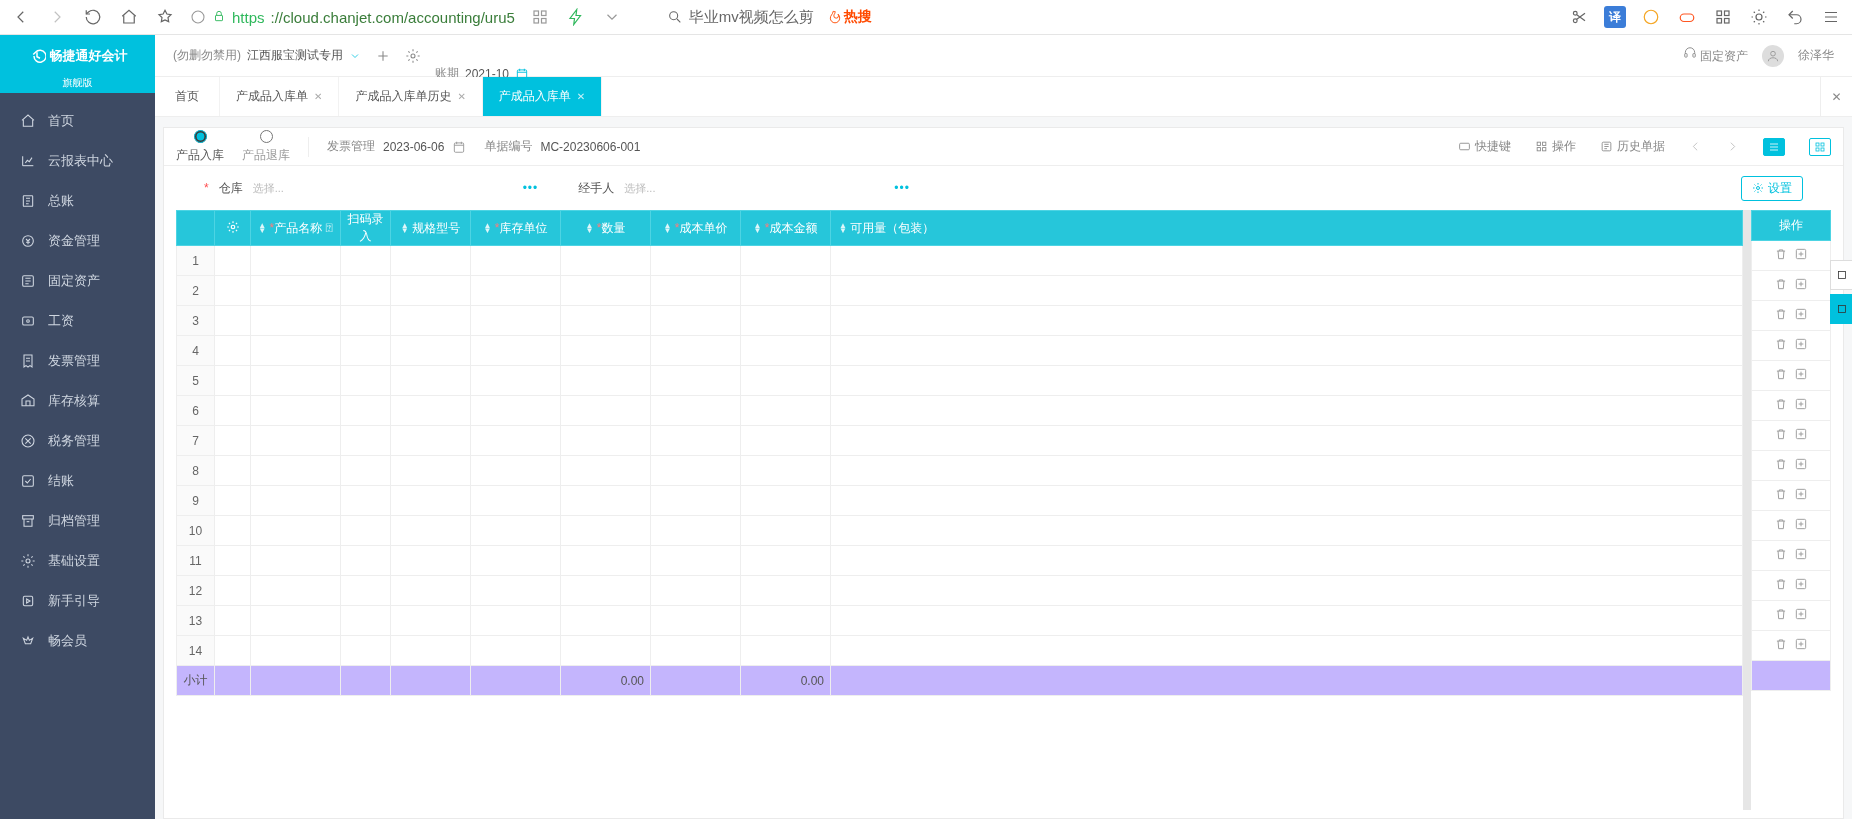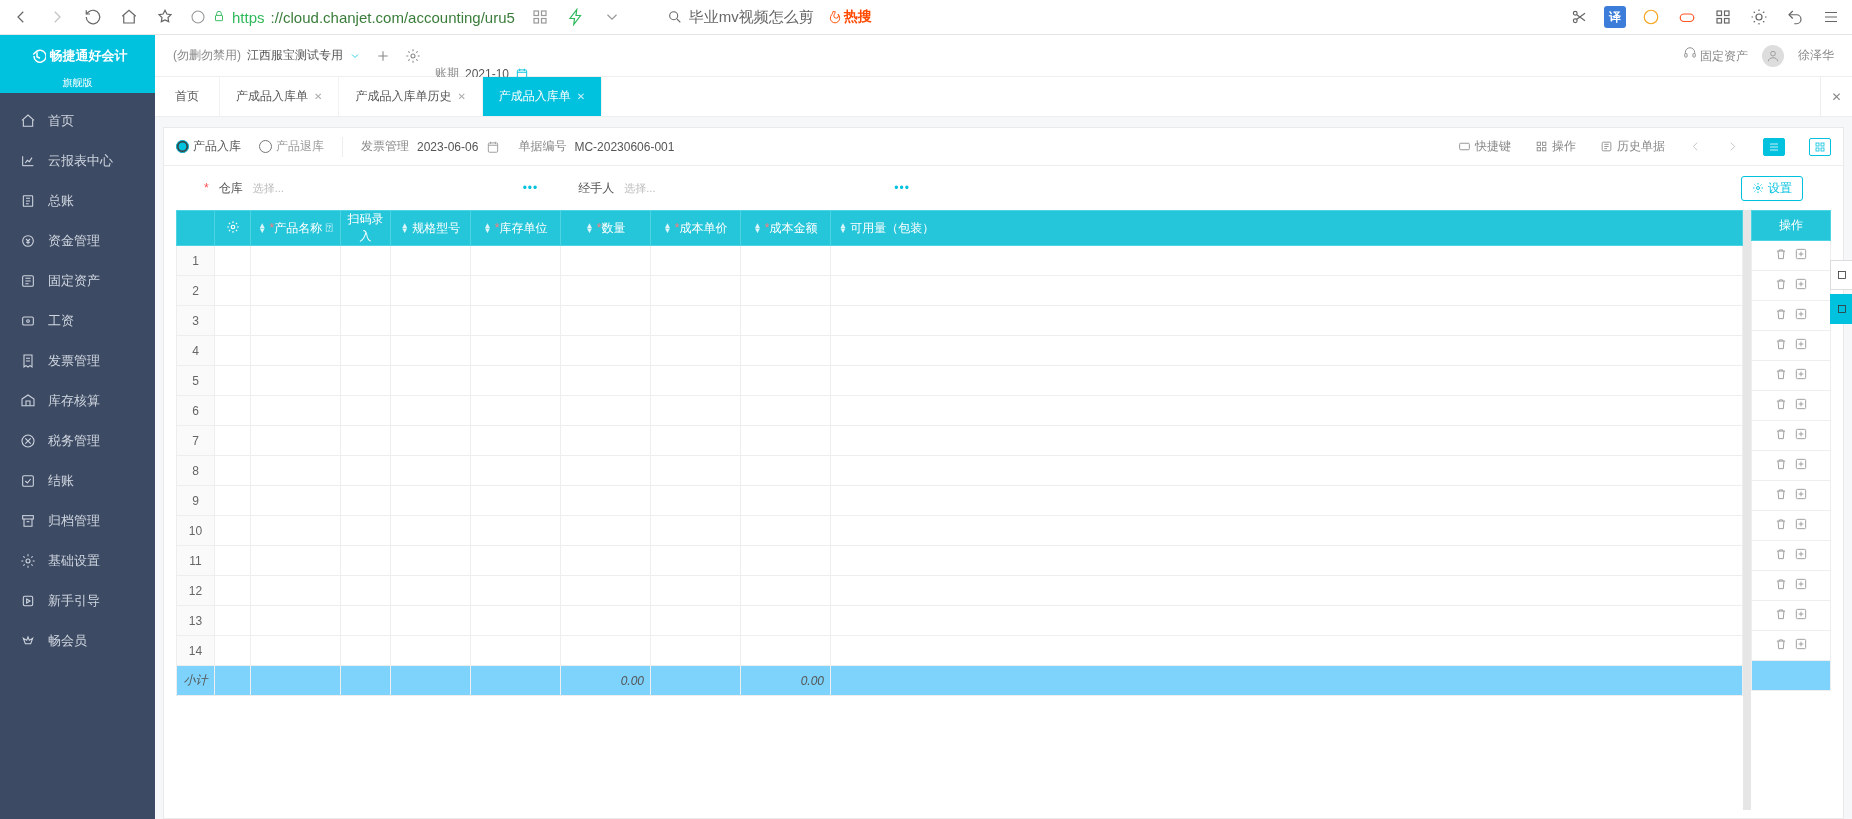--- a/index.html
+++ b/index.html
@@ -52,21 +52,21 @@
 .tab.active { background:#00c1de;color:#fff;}
 .tab.active .x{color:#fff;opacity:.8;}
 .tab.home { padding:0 20px;}
 .tabstrip .close-all{ position:absolute; right:0; top:0; width:32px;height:40px;display:flex;align-items:center;justify-content:center;color:#888;border-left:1px solid #eee;}
 
 
 .card { margin:10px 8px 0 8px; background:#fff; border:1px solid #eaeaea; display:flex; flex-direction:column; flex:1; min-height:0;}
 
 
 .chead { height:38px; display:flex; align-items:center; border-bottom:1px solid #eee; padding:0 12px; gap:18px;}
-.radio { display:flex;align-items:center;gap:4px;font-size:12px;color:#555;}
+.radio { display:flex;align-items:center;gap:4px;font-size:12px;color:#555;flex-direction:column;}
 .radio input{accent-color:#00c1de;}
 .radio.dim{color:#999;}
 .chead .pair{display:flex;align-items:center;gap:8px;font-size:12px;color:#555;}
 .chead .pair .lbl{color:#888;}
 .chead .pair .cal{width:14px;height:14px;color:#999;}
 .chead-right{margin-left:auto;display:flex;align-items:center;gap:24px;color:#888;font-size:12px;}
 .chead-right .it{display:flex;align-items:center;gap:4px;}
 .chead-right svg{width:13px;height:13px;}
 .arrow-sm{width:12px;height:12px;color:#bbb;}
 .view-btn{width:22px;height:18px;border:1px solid #00c1de;display:flex;align-items:center;justify-content:center;border-radius:2px;}
@@ -88,21 +88,21 @@
 
 .tblwrap{flex:1;overflow:auto;padding:0 12px 8px 12px;display:flex;gap:0;min-height:0;}
 .tblleft{flex:1;}
 .tblright{width:80px;}
 table{border-collapse:collapse;width:100%;table-layout:fixed;}
 th{background:#26c6da;color:#fff;font-weight:normal;font-size:12px;height:30px;border:1px solid #4dd4e3;position:relative;padding:0 4px;}
 th .req{color:#ff7b7b;}
 th .sort{display:inline-flex;flex-direction:column;line-height:5px;font-size:8px;opacity:.85;vertical-align:middle;}
 td{height:30px;border:1px solid #eee;font-size:12px;text-align:center;color:#666;}
 td.idx{background:#fafafa;}
-tr.subtotal td{background:#7dd3fc;font-weight:500;color:#555;font-style:italic;}
+tr.subtotal td{background:#c4b5fd;font-weight:500;color:#555;}
 .col-idx{width:38px;}
 .col-gear{width:36px;}
 .optd{text-align:center;}
 .opicon{width:14px;height:14px;color:#999;display:inline-block;margin:0 3px;}
 th.op{background:#26c6da;}
 .scroll-gap{width:8px;background:#e6e6e6;}
 
 
 .rail{position:fixed;right:0;top:260px;display:flex;flex-direction:column;gap:4px;}
 .rail .r{width:22px;height:30px;background:#fff;border:1px solid #ddd;border-right:none;display:flex;align-items:center;justify-content:center;}

